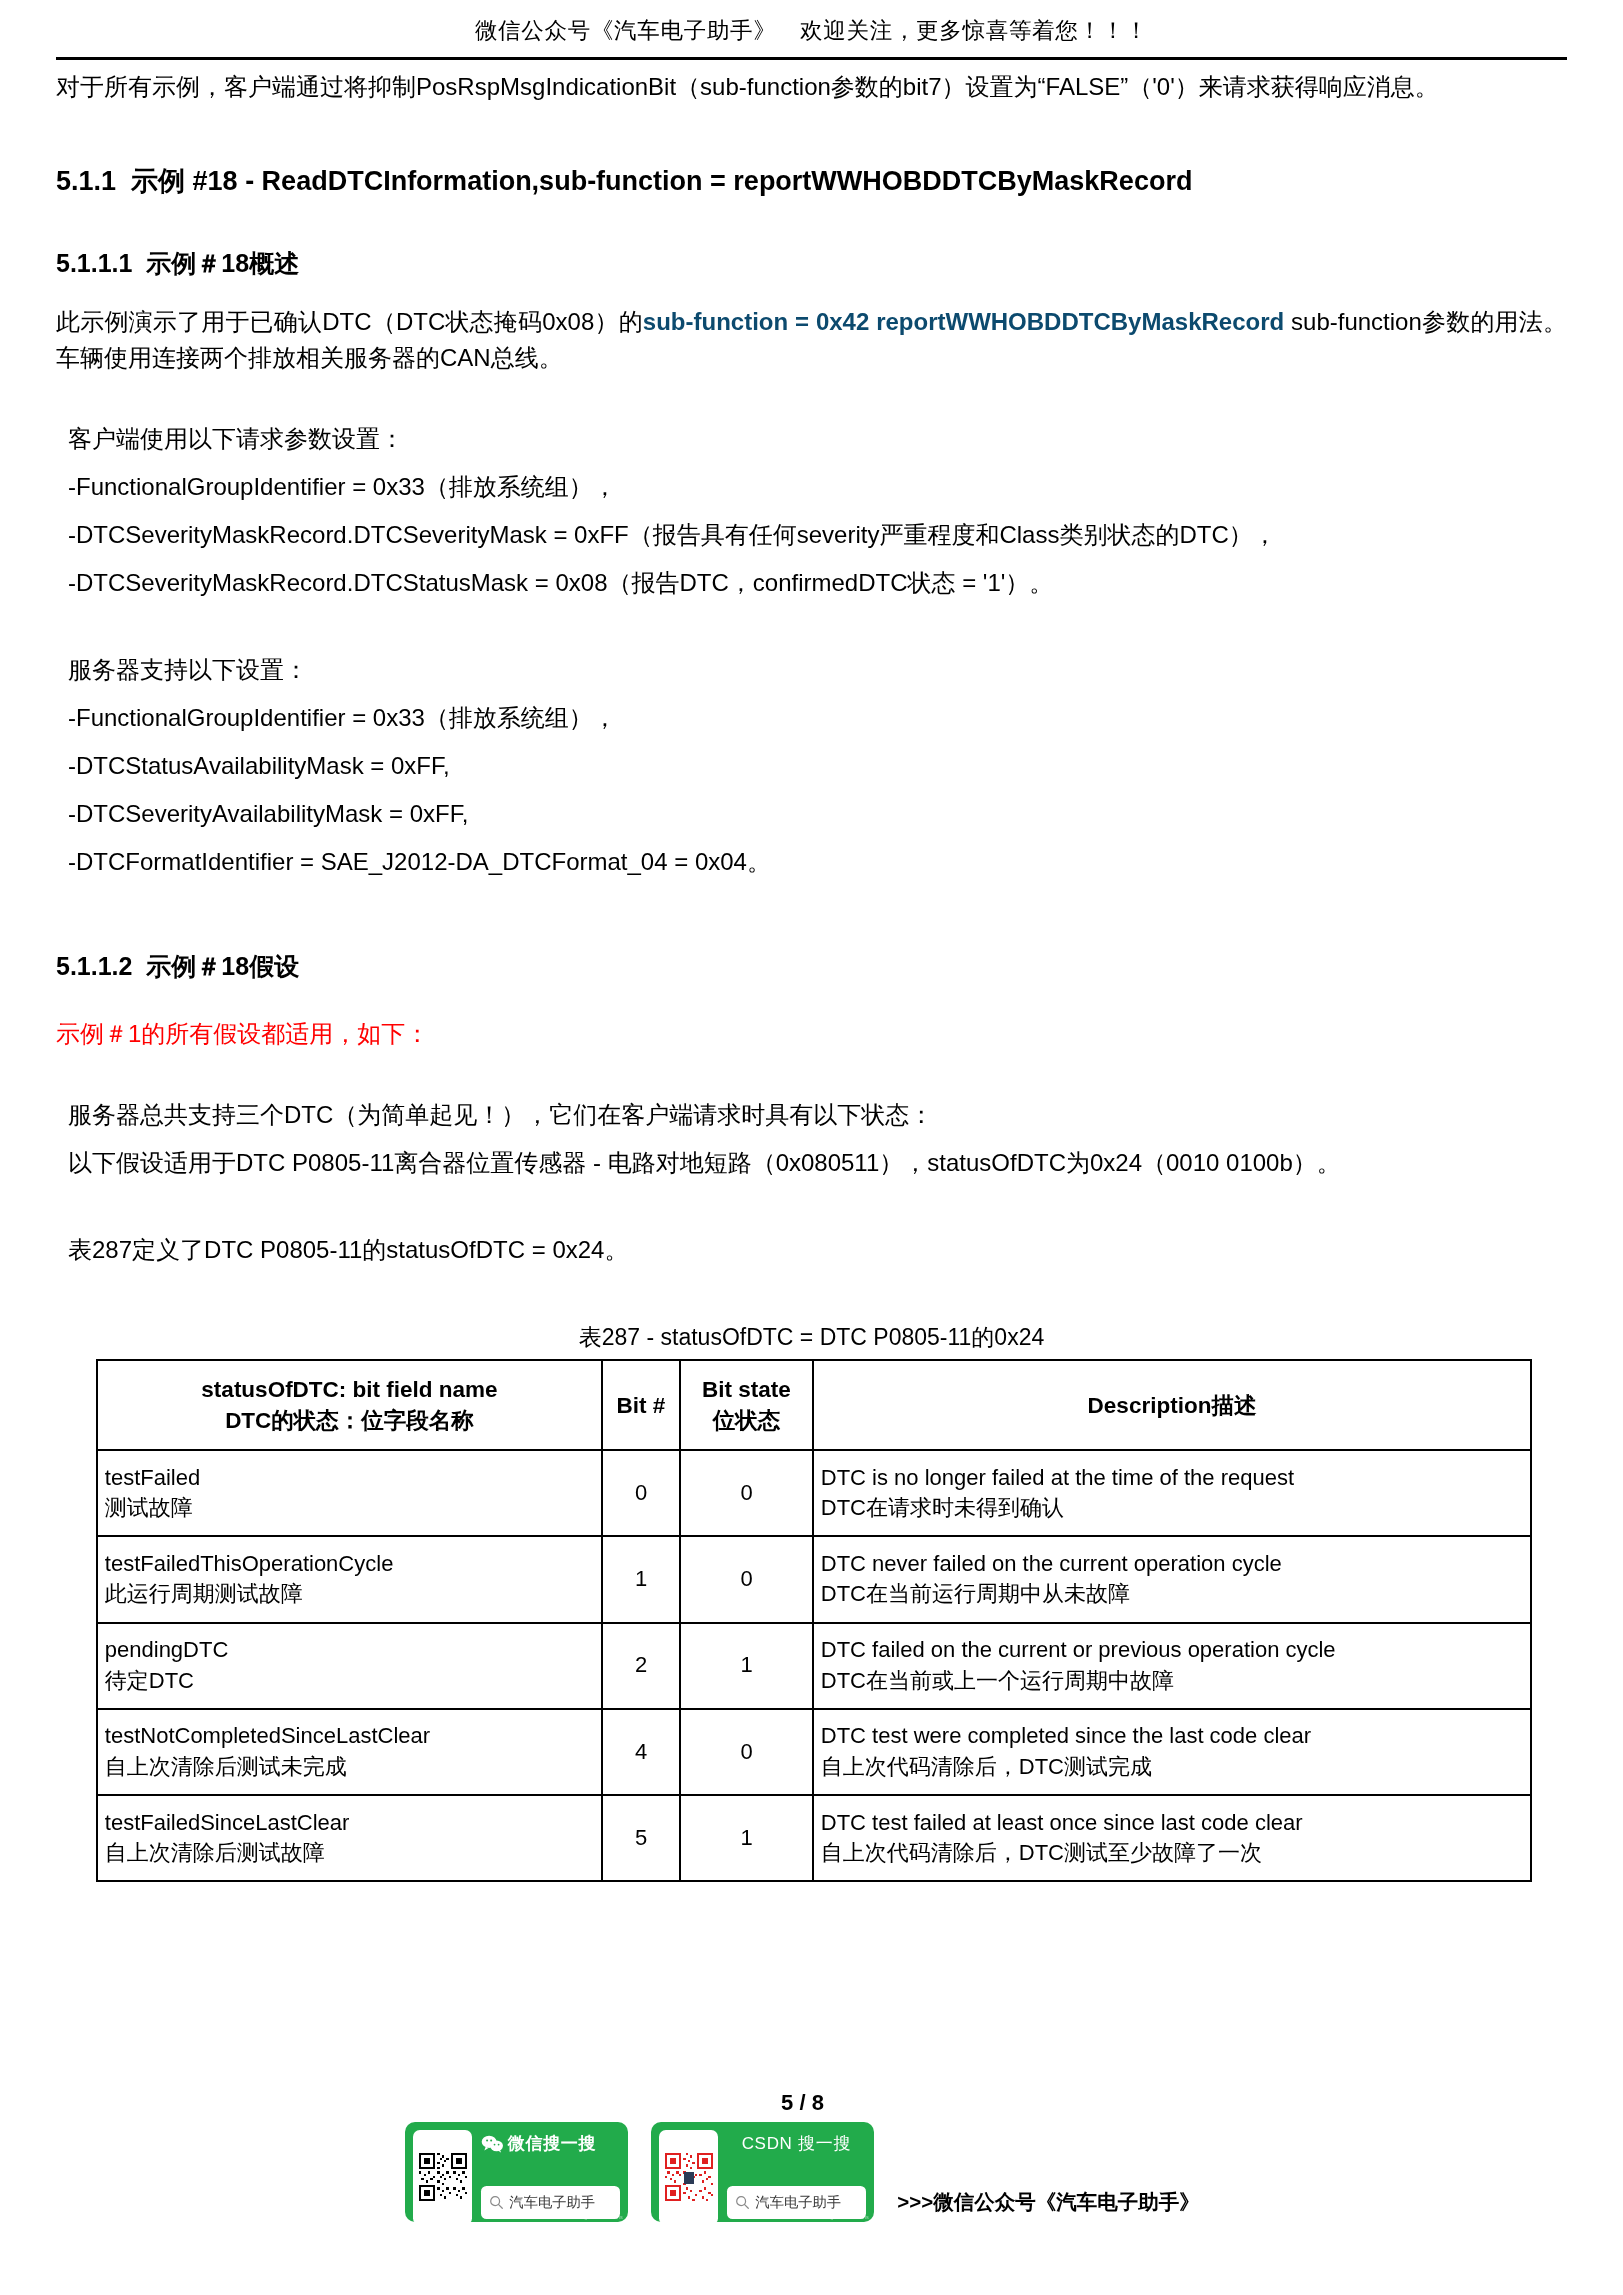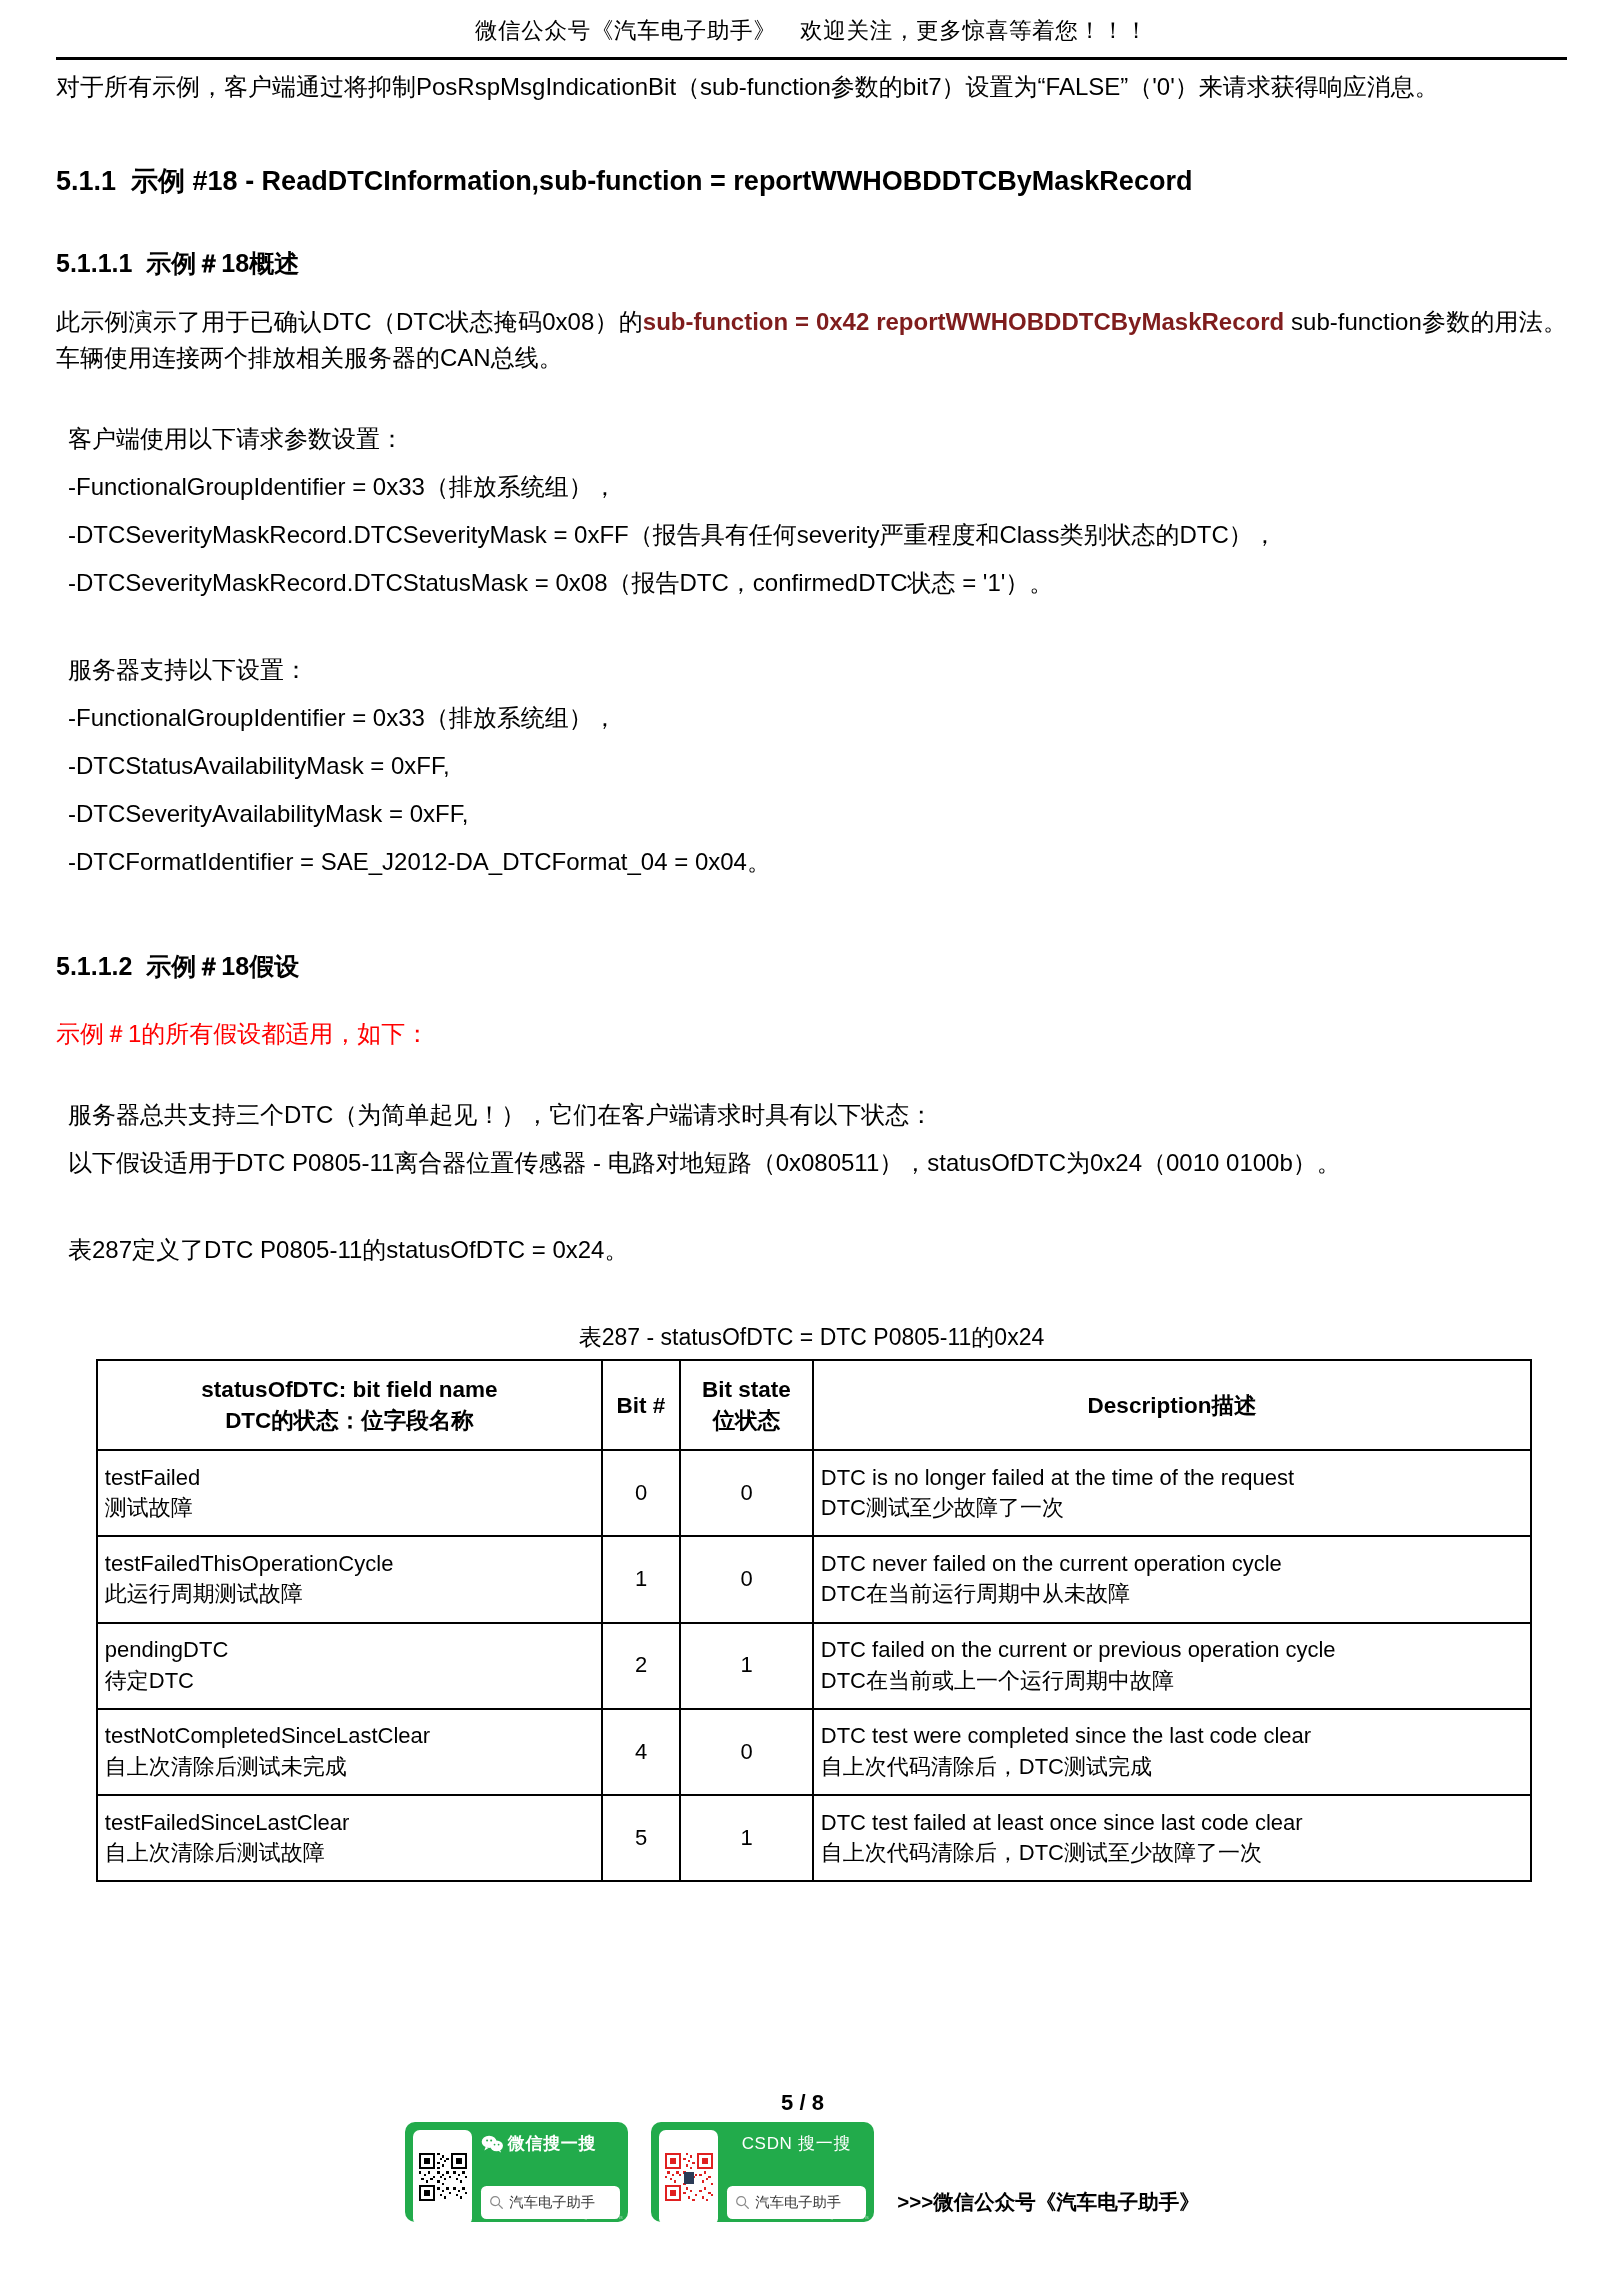--- a/index.html
+++ b/index.html
@@ -57,21 +57,21 @@
     margin: 24.5px 0 6.8px 0;
     line-height: 1.35;
   }
   .h3 {
     font-size: 25px;
     font-weight: bold;
     margin: 23px 0 5.5px 0;
     line-height: 1.35;
   }
   .red { color: #ff0000; }
-  .red-b { color: #7f1d1d; font-weight: bold; }
+  .red-b { color: #0c4a6e; font-weight: bold; }
 
   .list-line {
     font-size: 24px;
     line-height: 1.5;
     margin: 12px;
   }
 
   
   .table-caption {
     text-align: center;
@@ -309,21 +309,21 @@
 
       <tr>
         <td class="cell-name row-cell">
           <span class="line-en">testFailed</span>
           <span class="line-zh">测试故障</span>
         </td>
         <td class="cell-bit">0</td>
         <td class="cell-state">0</td>
         <td class="cell-desc">
           <span class="line-en">DTC is no longer failed at the time of the request</span>
-          <span class="line-zh">DTC测试至少故障了一次</span>
+          <span class="line-zh">DTC在请求时未得到确认</span>
         </td>
       </tr>
 
       <tr>
         <td class="cell-name row-cell">
           <span class="line-en">testFailedThisOperationCycle</span>
           <span class="line-zh">此运行周期测试故障</span>
         </td>
         <td class="cell-bit">1</td>
         <td class="cell-state">0</td>

